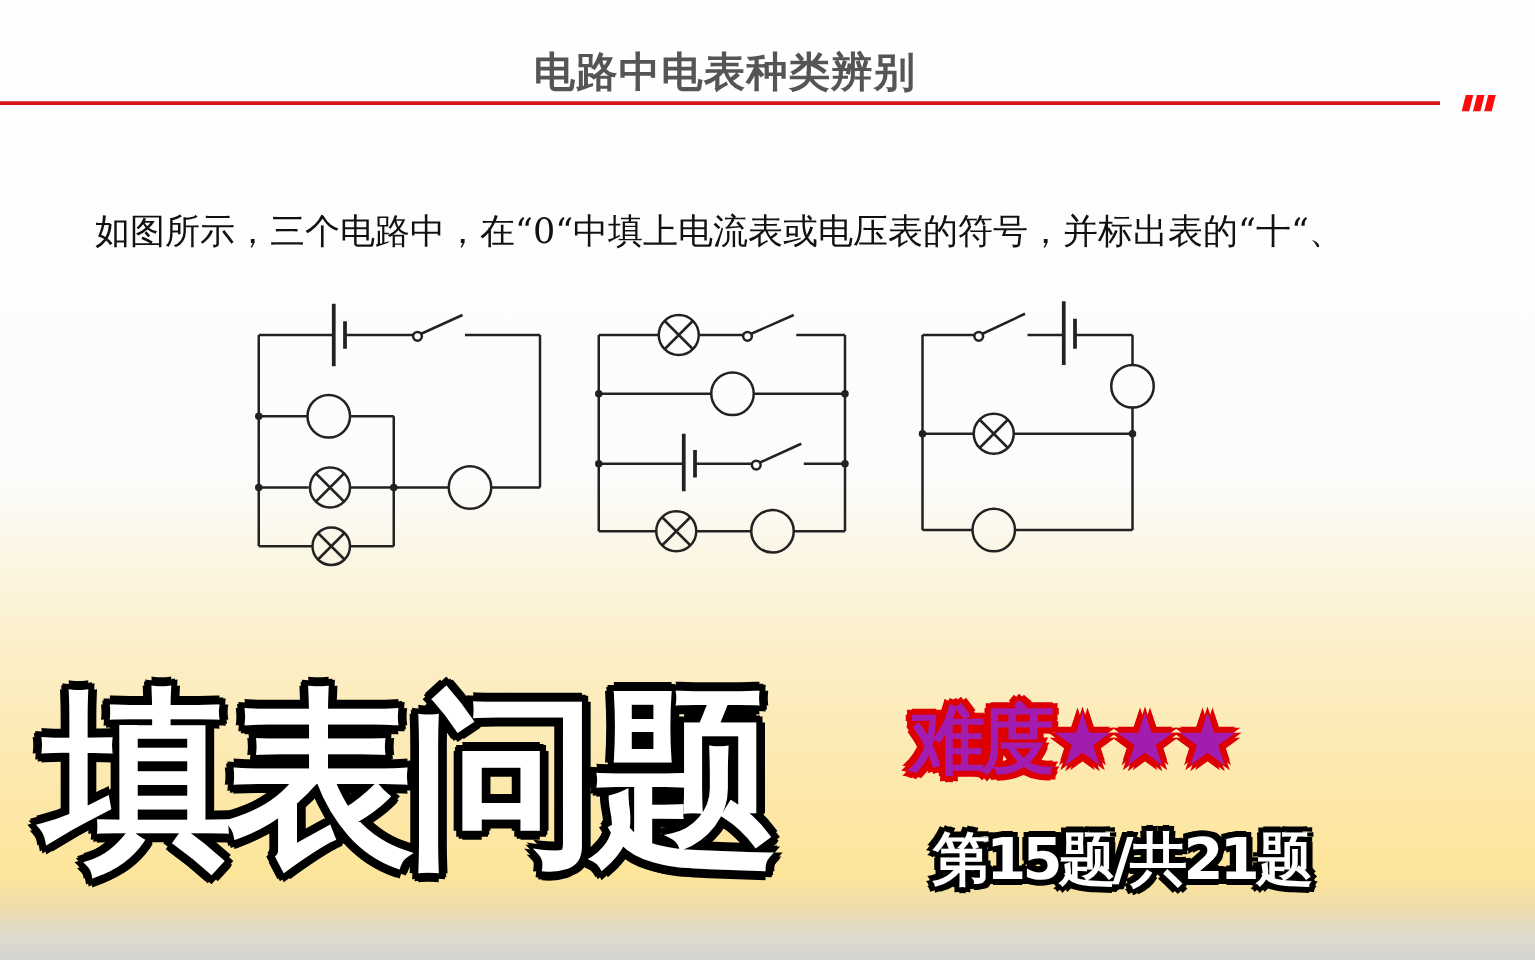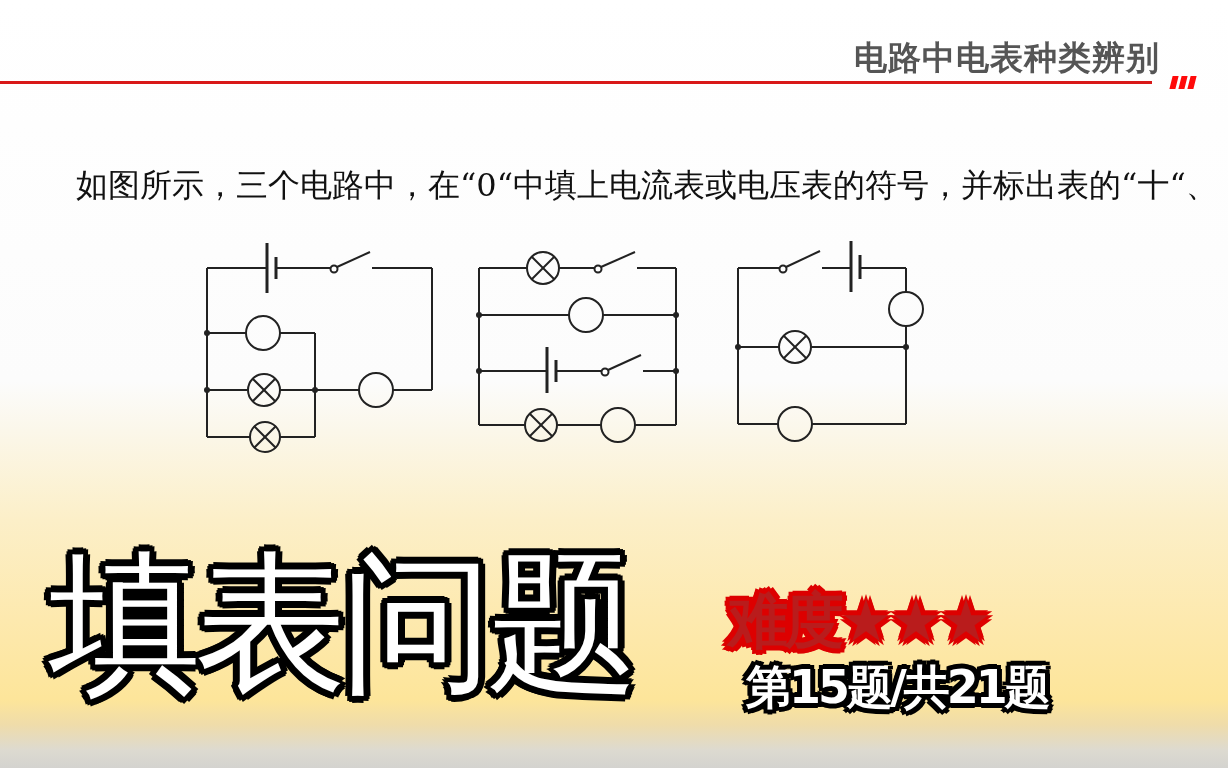--- a/index.html
+++ b/index.html
@@ -4,63 +4,63 @@
 <style>
   html, body { margin: 0; padding: 0; }
   body {
     width: 1228px; height: 768px; overflow: hidden; position: relative;
     font-family: "DejaVu Serif", "Liberation Serif", serif;
     background: linear-gradient(to bottom,
       #ffffff 0px, #fcfcfc 380px, #fbf7ea 430px, #fcefc8 520px,
       #fde9ae 620px, #fde59a 700px, #efdcaa 725px, #dddad0 750px, #d4d3cf 768px);
   }
   .header-title {
-    position: absolute; left: 0; width: 1160px; top: 36px; text-align: right;
+    position: absolute; left: 0; width: 1160px; top: 36px; text-align: center;
     font-size: 33px; font-weight: bold; color: #555; letter-spacing: 1px;
   }
   .header-rule {
     position: absolute; left: 0; top: 81px; width: 1152px; height: 3px; background: #d81818;
   }
   .header-marks {
     position: absolute; left: 1171px; top: 76px; display: flex; gap: 3px;
   }
   .header-marks span {
     display: block; width: 6px; height: 13px; background: #ff0a0a; transform: skewX(-14deg);
   }
   .question {
     position: absolute; left: 22px; top: 160px; width: 1140px;
-    font-size: 32px; color: #111; line-height: 50px;
+    font-size: 28px; color: #111; line-height: 50px;
   }
   .question .l1 { padding-left: 54px; white-space: nowrap; display: block; }
   .question .l2 { display: block; white-space: nowrap; }
   .circuit { position: absolute; }
   .circuit svg { overflow: visible; }
   .circuit line, .circuit polyline, .circuit circle, .circuit path { stroke: #222; stroke-width: 2; fill: none; }
   .circuit circle.node { fill: #222; stroke: none; }
   .circuit circle.meter, .circuit circle.lamp { fill: rgba(255,255,255,0); }
   .big-title {
-    position: absolute; left: 49px; top: 548px;
+    position: absolute; left: 34px; top: 548px;
     font-family: "DejaVu Sans", "Liberation Sans", sans-serif;
-    font-size: 152px; font-weight: normal; color: #fff; letter-spacing: -6px;
+    font-size: 152px; font-weight: bold; color: #fff; letter-spacing: -6px;
     -webkit-text-stroke: 0;
     text-shadow:
       -5px -5px 0 #000, 5px -5px 0 #000, -5px 5px 0 #000, 5px 5px 0 #000,
       0 -7px 0 #000, 0 7px 0 #000, -7px 0 0 #000, 7px 0 0 #000,
       -6px -3px 0 #000, 6px 3px 0 #000, -3px 6px 0 #000, 3px -6px 0 #000;
     line-height: 1;
     text-align: right;
   }
   .difficulty {
     position: absolute; left: 728px; top: 562px;
     font-family: "DejaVu Sans", "Liberation Sans", sans-serif;
-    font-size: 60px; font-weight: bold; color: #b91c1c; line-height: 1;
+    font-size: 60px; font-weight: bold; color: #a21caf; line-height: 1;
     text-shadow:
       -4px -4px 0 #d00, 4px -4px 0 #d00, -4px 4px 0 #d00, 4px 4px 0 #d00,
       0 -5px 0 #d00, 0 5px 0 #d00, -5px 0 0 #d00, 5px 0 0 #d00;
-    white-space: nowrap; letter-spacing: -4px; margin-top: 28px;
+    white-space: nowrap; letter-spacing: -4px;
   }
   .difficulty .stars { letter-spacing: -2px; font-size: 58px; }
   .progress {
     position: absolute; left: 714px; top: 664px;
     font-family: "DejaVu Sans", "Liberation Sans", sans-serif;
     font-size: 46px; font-weight: bold; color: #fff; line-height: 1;
     letter-spacing: -3px; white-space: nowrap;
     text-shadow:
       -4px -4px 0 #000, 4px -4px 0 #000, -4px 4px 0 #000, 4px 4px 0 #000,
       0 -5px 0 #000, 0 5px 0 #000, -5px 0 0 #000, 5px 0 0 #000;

